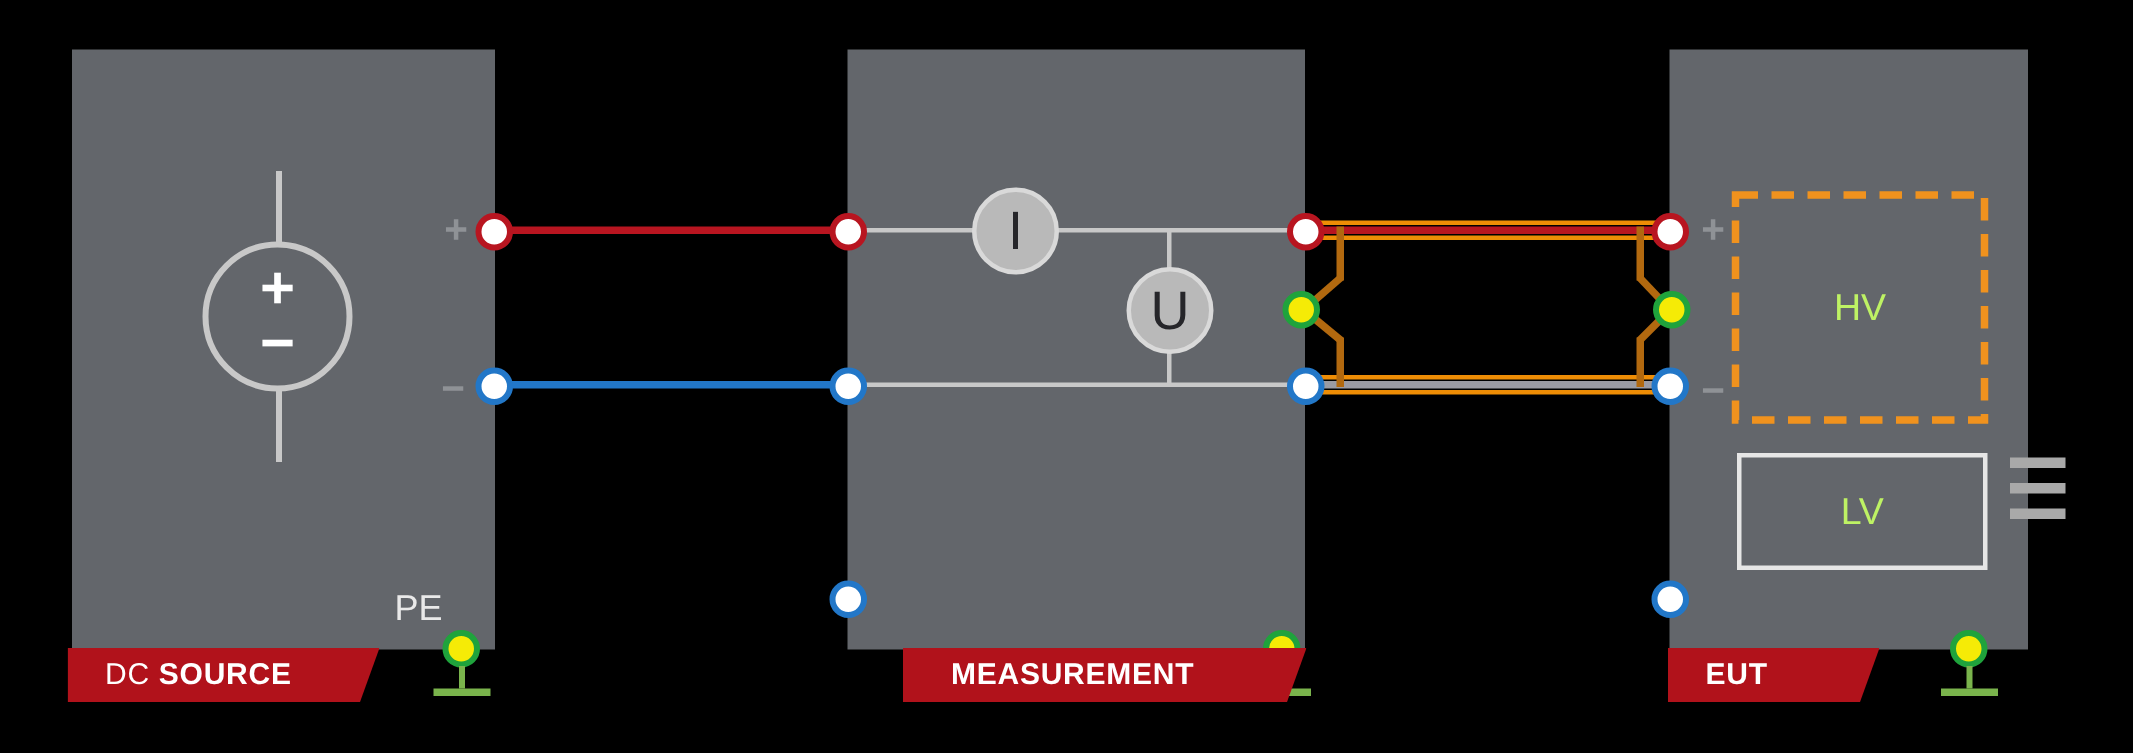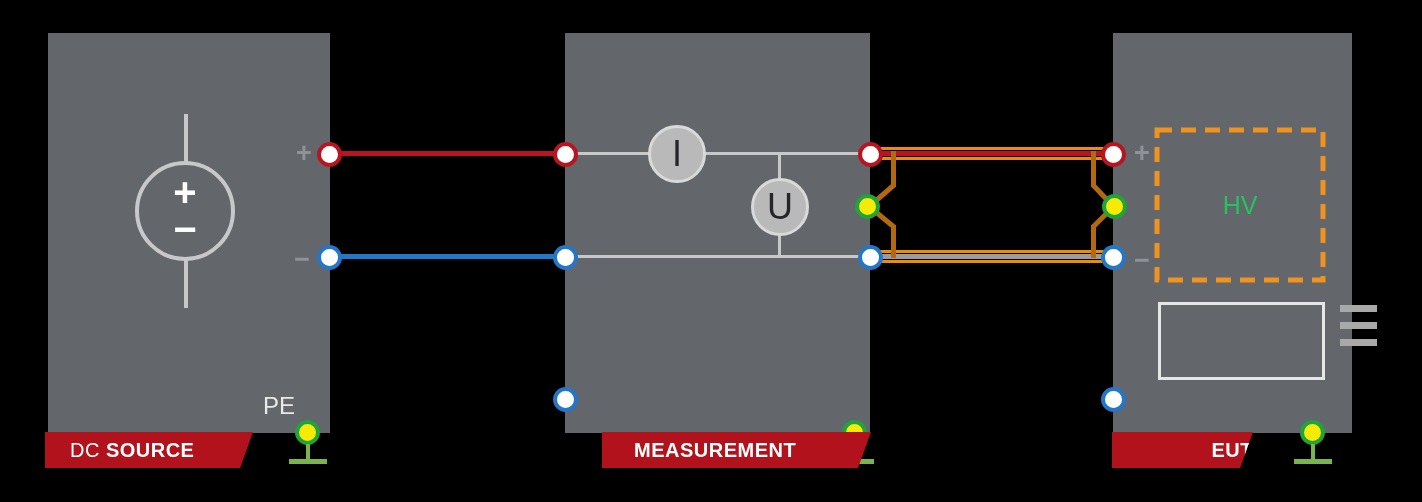--- a/index.html
+++ b/index.html
@@ -30,21 +30,21 @@
             color:#fff;font-weight:700;font-size:40px;}
   .polarity{position:absolute;width:30px;height:30px;line-height:30px;text-align:center;
             color:#8f9296;font-size:27px;font-weight:700;}
   
   .ground{position:absolute;width:38px;height:44px;}
   .ground .gcircle{position:absolute;left:6px;top:0;width:17px;height:17px;border-radius:50%;
                    background:#f5eb06;border:4px solid #1fa33c;box-sizing:content-box;}
   .ground .gstem{position:absolute;left:17px;top:24px;width:4px;height:15px;background:#7ab44c;}
   .ground .gbase{position:absolute;left:0;top:39px;width:38px;height:5px;background:#7ab44c;}
   .label{position:absolute;color:#e9e9e9;}
-  .inner-label{display:flex;align-items:center;justify-content:center;color:#22c55e;font-size:25px;}
+  .inner-label{display:flex;align-items:center;justify-content:center;color:#bef264;font-size:25px;}
   .lv-box{position:absolute;left:1158px;top:302px;width:161px;height:72px;border:3px solid #e6e6e6;}
   .pin{position:absolute;left:1340px;width:37px;height:7px;background:#a9a9a9;}
   svg.overlay{position:absolute;left:0;top:0;pointer-events:none;}
 </style>
 </head>
 <body>
 
 <div class="stage">
 
   <div class="box" style="left:48px;top:33px;width:282px;height:400px;"></div>
@@ -73,20 +73,21 @@
   </div>
 
   <div class="box" style="left:1113px;top:33px;width:239px;height:400px;"></div>
 
   <svg class="overlay" style="left:1152px;top:125px;" width="176" height="160">
     <rect x="5" y="5" width="166" height="150" fill="none" stroke="#f0921e" stroke-width="5" stroke-dasharray="15 9"></rect>
   </svg>
   <div class="abs inner-label" style="left:1157px;top:130px;width:166px;height:150px;">HV</div>
 
   <div class="lv-box"></div>
+  <div class="abs inner-label" style="left:1158px;top:302px;width:167px;height:78px;">LV</div>
 
   <div class="pin" style="top:305px;"></div>
   <div class="pin" style="top:322px;"></div>
   <div class="pin" style="top:339px;"></div>
 
   <div class="polarity" style="left:1127px;top:138px;">+</div>
   <div class="polarity" style="left:1127px;top:245px;">−</div>
 
   <div class="wire" style="left:329px;top:151px;width:238px;height:5px;background:#b81520;"></div>
   <div class="wire" style="left:329px;top:254px;width:238px;height:5px;background:#2277c8;"></div>
@@ -144,17 +145,17 @@
   </div>
 
   <div class="banner" style="left:45px;width:208px;padding-left:25px;box-sizing:border-box;">
     <span>DC</span>
     <span style="width:6px;"></span>
     <span class="bold">SOURCE</span>
   </div>
   <div class="banner bold" style="left:558px;width:269px;padding-left:32px;box-sizing:border-box;font-weight:700;margin-left:44px;">
     <span>MEASUREMENT</span>
   </div>
-  <div class="banner bold" style="left:1112px;width:141px;padding-left:25px;box-sizing:border-box;font-weight:700;justify-content:flex-end;">
+  <div class="banner bold" style="left:1112px;width:141px;padding-left:25px;box-sizing:border-box;font-weight:700;">
     <span>EUT</span>
   </div>
 
 </div>
 
 </body></html>

